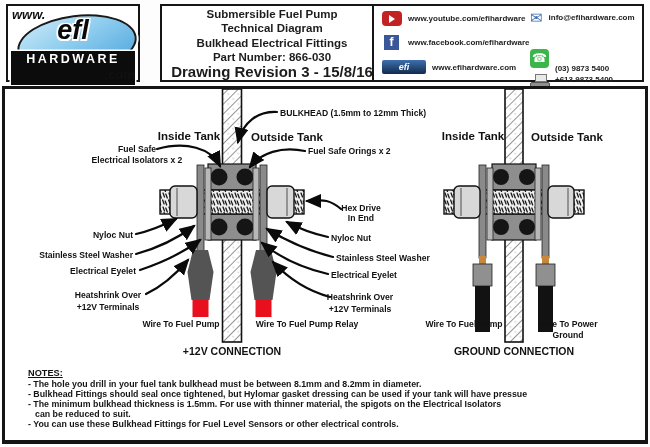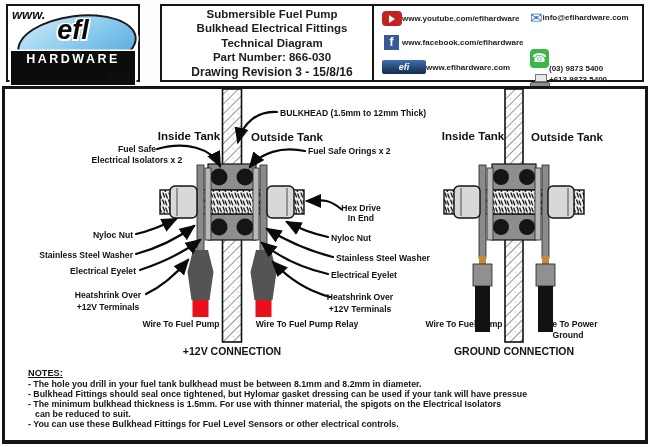--- a/index.html
+++ b/index.html
@@ -20,25 +20,25 @@
     text-shadow:-1.5px -1.5px 0 #fff,1.5px -1.5px 0 #fff,-1.5px 1.5px 0 #fff,1.5px 1.5px 0 #fff;}
   .logo-banner{position:absolute;left:3px;top:45px;width:124px;height:34px;background:#0c0c0c;
     box-shadow:0 0 0 1.5px #fff;color:#fff;font-weight:bold;font-size:12.5px;line-height:17px;
     letter-spacing:2.5px;text-align:center;}
   .logo-com{position:absolute;right:3px;top:61px;font-weight:bold;font-size:13px;}
 
   
   #title-box{left:144px;top:4px;width:224px;height:78px;display:flex;flex-direction:column;
     justify-content:center;align-items:center;text-align:center;margin-left:16px;}
   .title-line{font-weight:bold;font-size:11.5px;line-height:14.6px;color:#1c1c1c;white-space:nowrap;}
-  .title-line.small{font-size:12px;}
+  .title-line.small{font-size:15px;}
 
   
   #contact-box{left:372px;top:4px;width:272px;height:78px;}
-  .crow{position:absolute;display:flex;align-items:center;}
+  .crow{position:absolute;display:flex;align-items:center;gap:6px;}
   .ctext{font-weight:bold;font-size:8px;color:#222;white-space:nowrap;}
   .ctext2{font-weight:bold;font-size:8px;color:#222;white-space:nowrap;line-height:11px;margin-top:31px;}
   .ic-yt{width:20px;height:15px;background:#c32222;border-radius:4px;display:flex;align-items:center;
     justify-content:center;flex:0 0 auto;}
   .ic-yt .play{width:0;height:0;border-left:6px solid #fff;border-top:4px solid transparent;border-bottom:4px solid transparent;}
   .ic-fb{width:15px;height:15px;background:#3a579a;color:#fff;font-weight:bold;font-size:12px;line-height:15px;
     text-align:center;flex:0 0 auto;margin-left:2px;margin-right:3px;}
   .ic-efi{width:44px;height:14px;background:linear-gradient(180deg,#3f6fae 0%,#122b4e 100%);color:#fff;
     font-style:italic;font-weight:bold;font-size:9px;line-height:14px;text-align:center;border-radius:2px;flex:0 0 auto;}
   .ic-mail{font-size:15px;line-height:15px;color:#3f6fae;flex:0 0 auto;}
@@ -68,22 +68,22 @@
 <div class="box" id="logo-box">
   <div class="logo-oval"></div>
   <div class="logo-www">www.</div>
   <div class="logo-efl">efl</div>
   <div class="logo-banner">HARDWARE</div>
   <div class="logo-com">.com</div>
 </div>
 
 <div class="box" id="title-box">
   <div class="title-line">Submersible Fuel Pump</div>
+  <div class="title-line">Technical Diagram</div>
   <div class="title-line">Bulkhead Electrical Fittings</div>
-  <div class="title-line">Technical Diagram</div>
   <div class="title-line">Part Number: 866-030</div>
   <div class="title-line small">Drawing Revision 3 - 15/8/16</div>
 </div>
 
 <div class="box" id="contact-box">
   <div class="crow" style="left:8px;top:5px;">
     <span class="ic-yt">
         <span class="play"></span>
       </span>
     <span class="ctext">www.youtube.com/efihardware</span>

